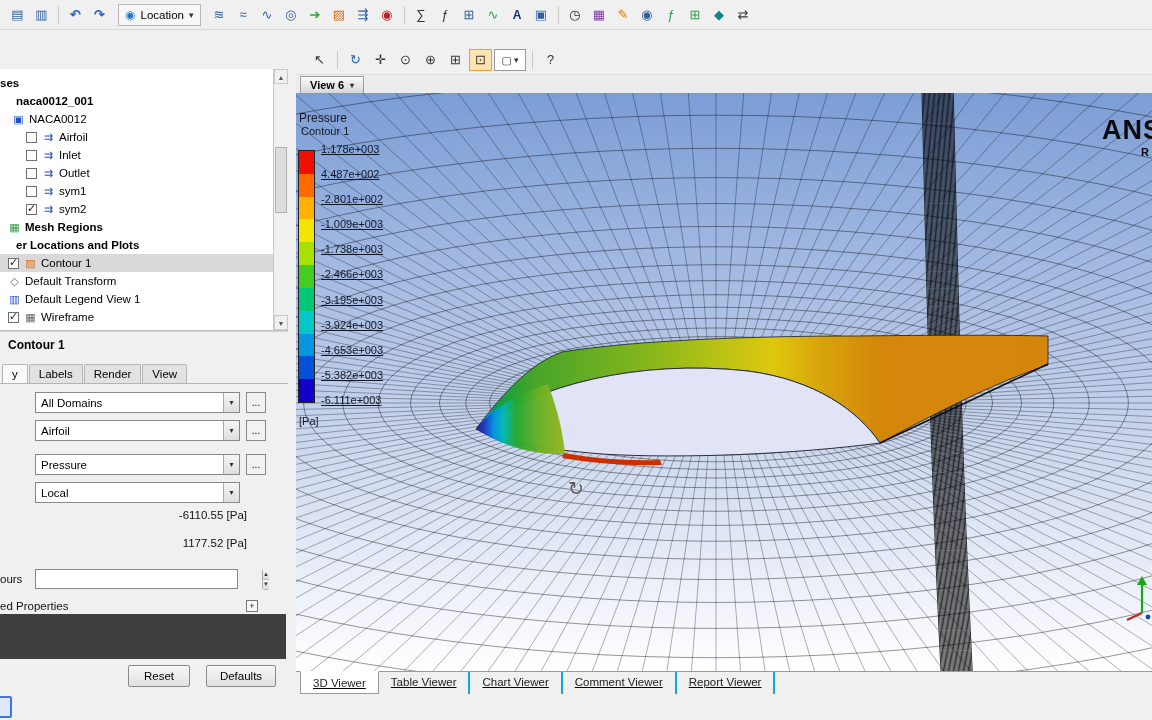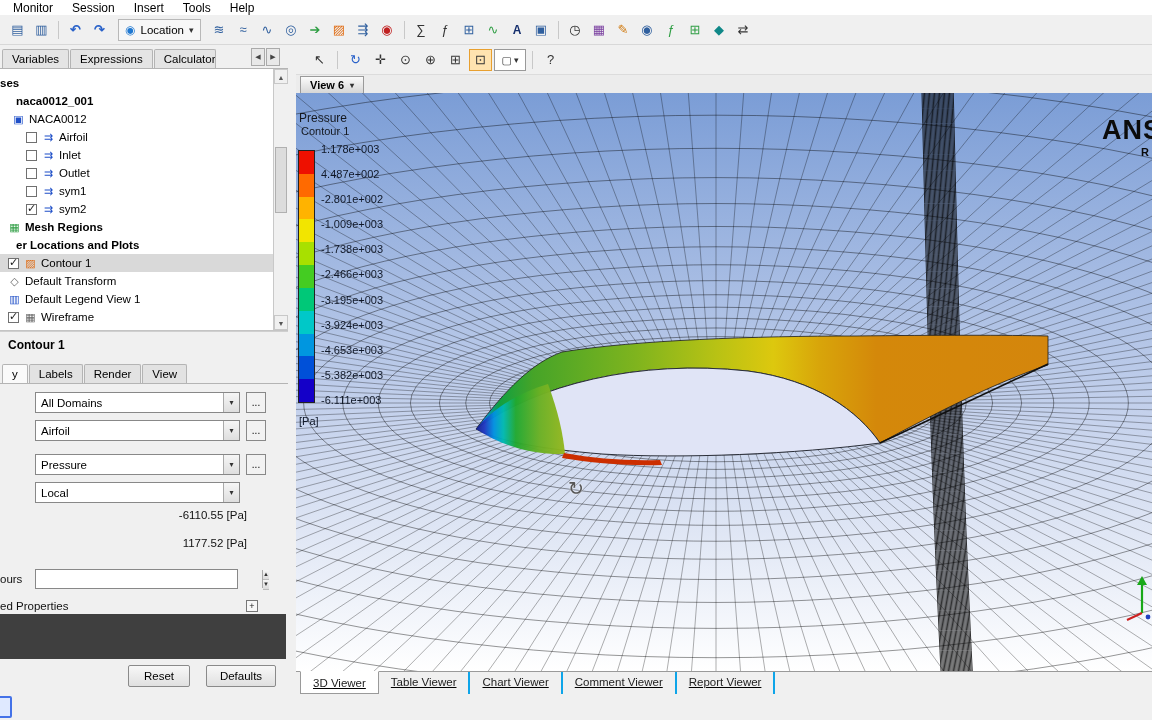--- a/index.html
+++ b/index.html
@@ -88,43 +88,36 @@
   .viewtab-bar { height:18px; background:#ececec; display:flex; align-items:flex-end; }
   .viewtab { margin-left:4px; height:17px; padding:0 9px; background:linear-gradient(#fbfbfb,#d6d6d6); border:1px solid #9a9a9a; border-bottom:none; font-size:11px; font-weight:bold; display:flex; align-items:center; gap:6px; }
   .viewtab .dd-caret { font-size:8px; }
 
   .canvas { position:relative; height:578px; overflow:hidden; background:#fff; }
   .canvas svg { position:absolute; left:0; top:0; }
   .legend-title { position:absolute; left:3px; top:18px; font-size:12px; color:#14181f; z-index:2; }
   .legend-sub { position:absolute; left:5px; top:32px; font-size:11px; color:#14181f; z-index:2; }
   .legend-bar { position:absolute; left:2px; top:57px; width:17px; height:253px; border:1px solid #222; display:flex; flex-direction:column; z-index:2; }
   .legend-vals { position:absolute; left:25px; top:51px; height:262px; display:flex; flex-direction:column; justify-content:space-between; z-index:2; }
-  .legend-vals div { font-size:11px; color:#101828; line-height:11px; }
+  .legend-vals div { font-size:11px; color:#101828; line-height:11px;text-decoration:underline; }
   .legend-unit { position:absolute; left:3px; top:322px; font-size:11px; color:#101828; z-index:2; }
   .ansys-logo { position:absolute; left:806px; top:22px; font-size:27px; font-weight:bold; letter-spacing:1px; color:#0b0b0b; z-index:2; }
   .ansys-sub { position:absolute; left:845px; top:53px; font-size:11px; font-weight:bold; color:#0b0b0b; z-index:2; }
   .rot-cursor { position:absolute; left:272px; top:384px; font-size:19px; color:#555; z-index:2; text-shadow:0 0 2px #fff; }
 
   .viewer-tabs { height:23px; background:#f0f0f0; border-top:1px solid #9a9a9a; display:flex; padding-left:4px;text-decoration:underline; }
   .vtab { padding:4px 12px 0 12px; font-size:11.5px; color:#222; border-right:2px solid #0ea5e9; }
   .vtab.sel { background:#fff; border:1px solid #9a9a9a; border-top:1px solid #fff; margin-top:-1px; padding-top:5px; }
   .status-strip { flex:1; background:#f0f0f0; }
 </style>
 </head>
 <body>
 
 <div class="app">
 
-  <div class="menubar">
-    <span>Monitor</span>
-    <span>Session</span>
-    <span>Insert</span>
-    <span>Tools</span>
-    <span>Help</span>
-  </div>
 
   <div class="main-toolbar">
     <button class="icon">▤</button>
     <button class="icon">▥</button>
     <div class="vsep"></div>
     <button class="icon">↶</button>
     <button class="icon">↷</button>
     <div class="loc-dd">
       <span class="loc-ico">◉</span>
       <span>Location</span>
@@ -151,29 +144,20 @@
     <button class="icon">✎</button>
     <button class="icon">◉</button>
     <button class="icon">ƒ</button>
     <button class="icon">⊞</button>
     <button class="icon">◆</button>
     <button class="icon">⇄</button>
   </div>
 
   <div class="left-panel">
 
-    <div class="panel-tabs">
-      <div class="ptab">Variables</div>
-      <div class="ptab">Expressions</div>
-      <div class="ptab clip">Calculator</div>
-      <div class="tab-scroll">
-        <button>◀</button>
-        <button>▶</button>
-      </div>
-    </div>
 
     <div class="tree">
       <div class="trow" style="padding-left:0">
         <span class="bold">ses</span>
       </div>
       <div class="trow" style="padding-left:16px">
         <span class="bold">naca0012_001</span>
       </div>
       <div class="trow" style="padding-left:12px">
         <span class="ticon c-blue">▣</span>

